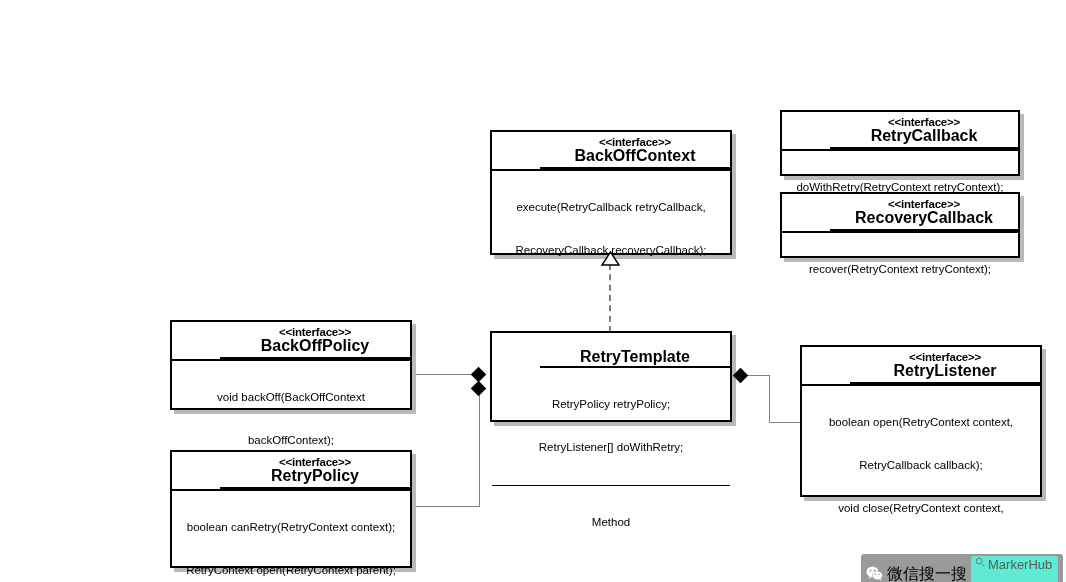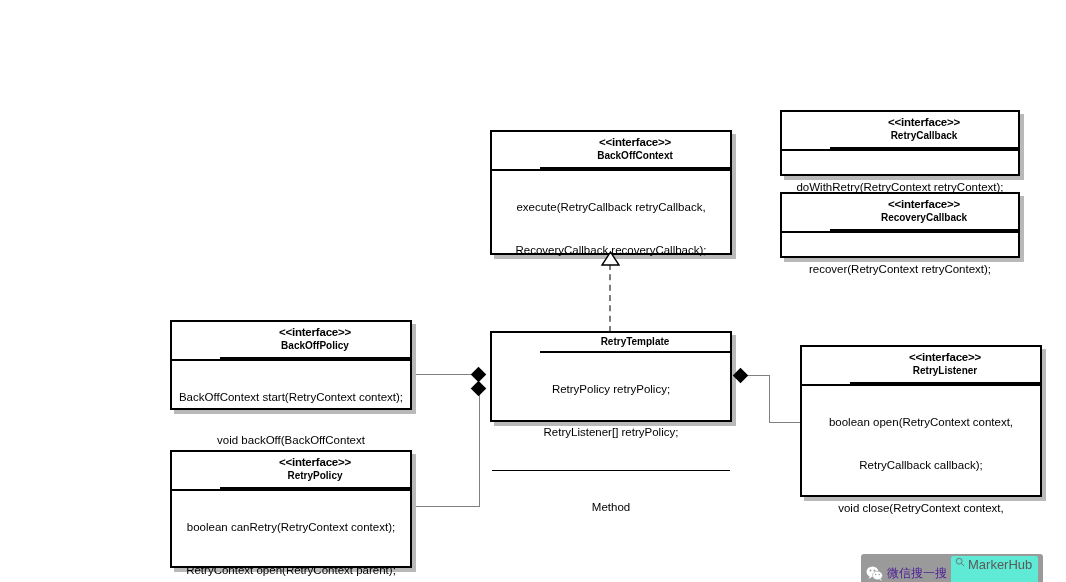--- a/index.html
+++ b/index.html
@@ -41,21 +41,21 @@
   }
   .uml-header .stereotype {
     display: block;
     font-weight: bold;
     font-size: 11.5px;
     letter-spacing: -0.2px;
   }
   .uml-header .cname {
     display: block;
     font-weight: bold;
-    font-size: 10px;
+    font-size: 16px;
   }
   .uml-compartment {
     box-sizing: border-box;
     padding: 1px 3px 2px 3px;
     font-size: 11.5px;
     line-height: 14.2px;
     color: #000000;
     white-space: pre-wrap;
   }
   .uml-compartment.divider-top {
@@ -105,22 +105,22 @@
     padding: 2px 5px 2px 5px;
     z-index: 20;
     gap: 4px;
   }
   #watermark .wm-logo {
     width: 17px;
     height: 15px;
     flex: 0 0 auto;
   }
   #watermark .wm-text {
-    color: #4c1d95;
-    font-size: 12px;
+    color: #000000;
+    font-size: 16px;
     line-height: 15px;
     white-space: nowrap;
   }
   #watermark .wm-search {
     display: flex;
     background: #5eead4;
     border-radius: 2px;
     padding: 1px 6px 19px 4px;
     gap: 3px;
   }
@@ -189,47 +189,46 @@
       <span class="uml-line">recover(RetryContext retryContext);</span>
     </div>
   </div>
 
   <div class="uml-box" style="left:170px; top:320px; width:242px; height:90px;">
     <div class="uml-header">
       <span class="stereotype">&lt;&lt;interface&gt;&gt;</span>
       <span class="cname">BackOffPolicy</span>
     </div>
     <div class="uml-compartment divider-top">
-      <span class="uml-line">BackOffContext start(RetryContext context);</span>
       <span class="uml-line">void backOff(BackOffContext</span>
       <span class="uml-line">backOffContext);</span>
     </div>
   </div>
 
   <div class="uml-box" style="left:170px; top:450px; width:242px; height:118px;">
     <div class="uml-header">
       <span class="stereotype">&lt;&lt;interface&gt;&gt;</span>
       <span class="cname">RetryPolicy</span>
     </div>
     <div class="uml-compartment divider-top">
       <span class="uml-line">boolean canRetry(RetryContext context);</span>
       <span class="uml-line">RetryContext open(RetryContext parent);</span>
       
       
       
     </div>
   </div>
 
   <div class="uml-box" style="left:490px; top:331px; width:242px; height:91px;">
-    <div class="uml-header" style="padding-top:2px; padding-bottom:2px;">
+    <div class="uml-header" style="padding-top:17px; padding-bottom:2px;">
       <span class="cname">RetryTemplate</span>
     </div>
     <div class="uml-compartment">
       <span class="uml-line">RetryPolicy retryPolicy;</span>
-      <span class="uml-line">RetryListener[] retryPolicy;</span>
+      <span class="uml-line">RetryListener[] doWithRetry;</span>
     </div>
     <div class="uml-compartment" style="border-top:1.5px solid #000000;">
       <span class="uml-line">Method</span>
     </div>
   </div>
 
   <div class="uml-box" style="left:800px; top:345px; width:242px; height:152px;">
     <div class="uml-header">
       <span class="stereotype">&lt;&lt;interface&gt;&gt;</span>
       <span class="cname">RetryListener</span>

